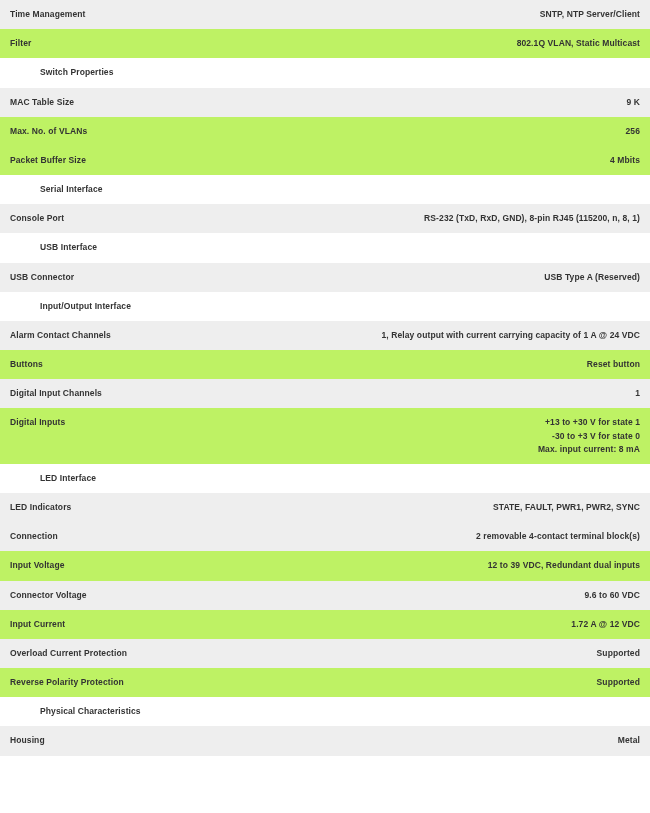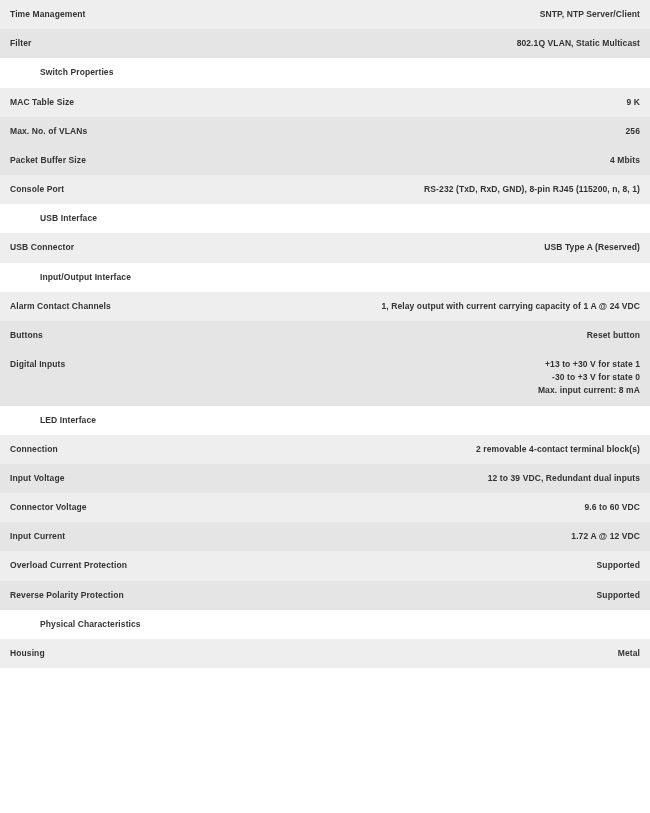--- a/index.html
+++ b/index.html
@@ -16,21 +16,21 @@
   }
   .spec-table {
     width: 650px;
     border-collapse: collapse;
     table-layout: fixed;
   }
   .spec-table tr.row-even td {
     background: #eeeeee;
   }
   .spec-table tr.row-odd td {
-    background: #e5e5e5;
+    background: #bef264;
   }
   .spec-table tr.section-row td {
     background: #ffffff;
     padding-left: 40px;
   }
   .spec-table td {
     vertical-align: top;
     padding: 8px 10px 8px 10px;
     font-size: 8.5px;
     line-height: 1.55;
@@ -76,20 +76,23 @@
         <td class="value">9 K</td>
       </tr>
       <tr class="row-odd">
         <td class="label">Max. No. of VLANs</td>
         <td class="value">256</td>
       </tr>
       <tr class="row-odd">
         <td class="label">Packet Buffer Size</td>
         <td class="value">4 Mbits</td>
       </tr>
+      <tr class="section-row">
+        <td colspan="2" class="section-title">Serial Interface</td>
+      </tr>
       <tr class="row-even">
         <td class="label">Console Port</td>
         <td class="value">RS-232 (TxD, RxD, GND), 8-pin RJ45 (115200, n, 8, 1)</td>
       </tr>
       <tr class="section-row">
         <td colspan="2" class="section-title">USB Interface</td>
       </tr>
       <tr class="row-even">
         <td class="label">USB Connector</td>
         <td class="value">USB Type A (Reserved)</td>
@@ -98,28 +101,36 @@
         <td colspan="2" class="section-title">Input/Output Interface</td>
       </tr>
       <tr class="row-even">
         <td class="label">Alarm Contact Channels</td>
         <td class="value">1, Relay output with current carrying capacity of 1 A @ 24 VDC</td>
       </tr>
       <tr class="row-odd">
         <td class="label">Buttons</td>
         <td class="value">Reset button</td>
       </tr>
+      <tr class="row-even">
+        <td class="label">Digital Input Channels</td>
+        <td class="value">1</td>
+      </tr>
       <tr class="row-odd">
         <td class="label">Digital Inputs</td>
         <td class="value">+13 to +30 V for state 1
 -30 to +3 V for state 0
 Max. input current: 8 mA</td>
       </tr>
       <tr class="section-row">
         <td colspan="2" class="section-title">LED Interface</td>
+      </tr>
+      <tr class="row-even">
+        <td class="label">LED Indicators</td>
+        <td class="value">STATE, FAULT, PWR1, PWR2, SYNC</td>
       </tr>
       <tr class="row-even">
         <td class="label">Connection</td>
         <td class="value">2 removable 4-contact terminal block(s)</td>
       </tr>
       <tr class="row-odd">
         <td class="label">Input Voltage</td>
         <td class="value">12 to 39 VDC, Redundant dual inputs</td>
       </tr>
       <tr class="row-even">

